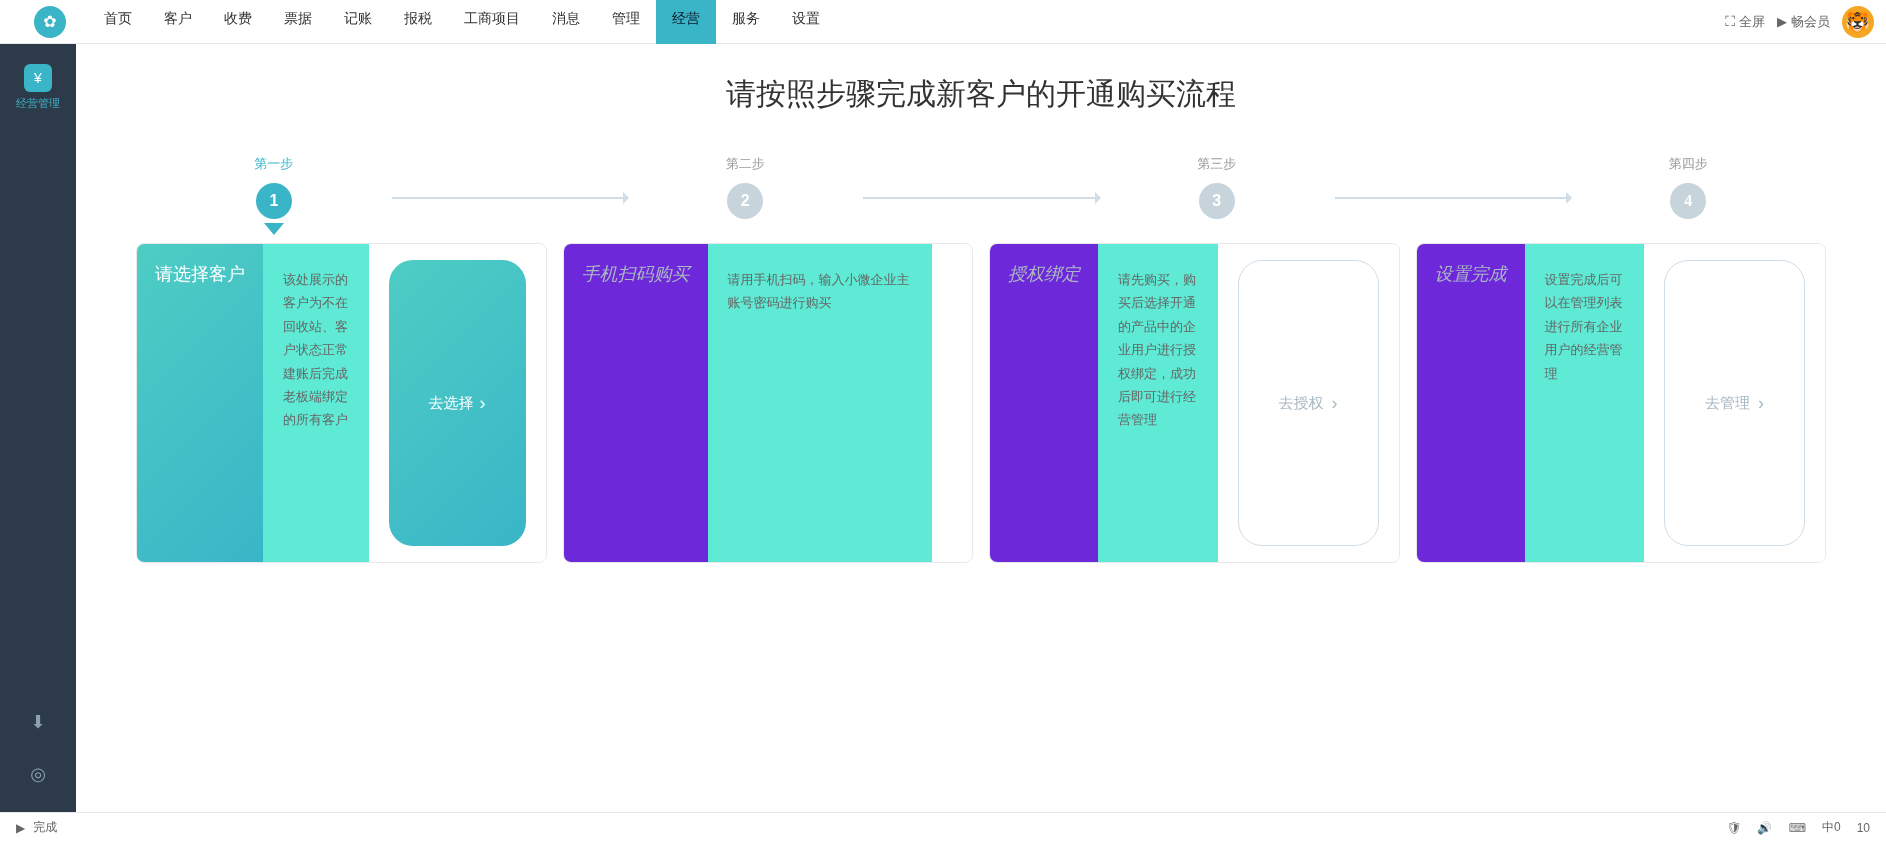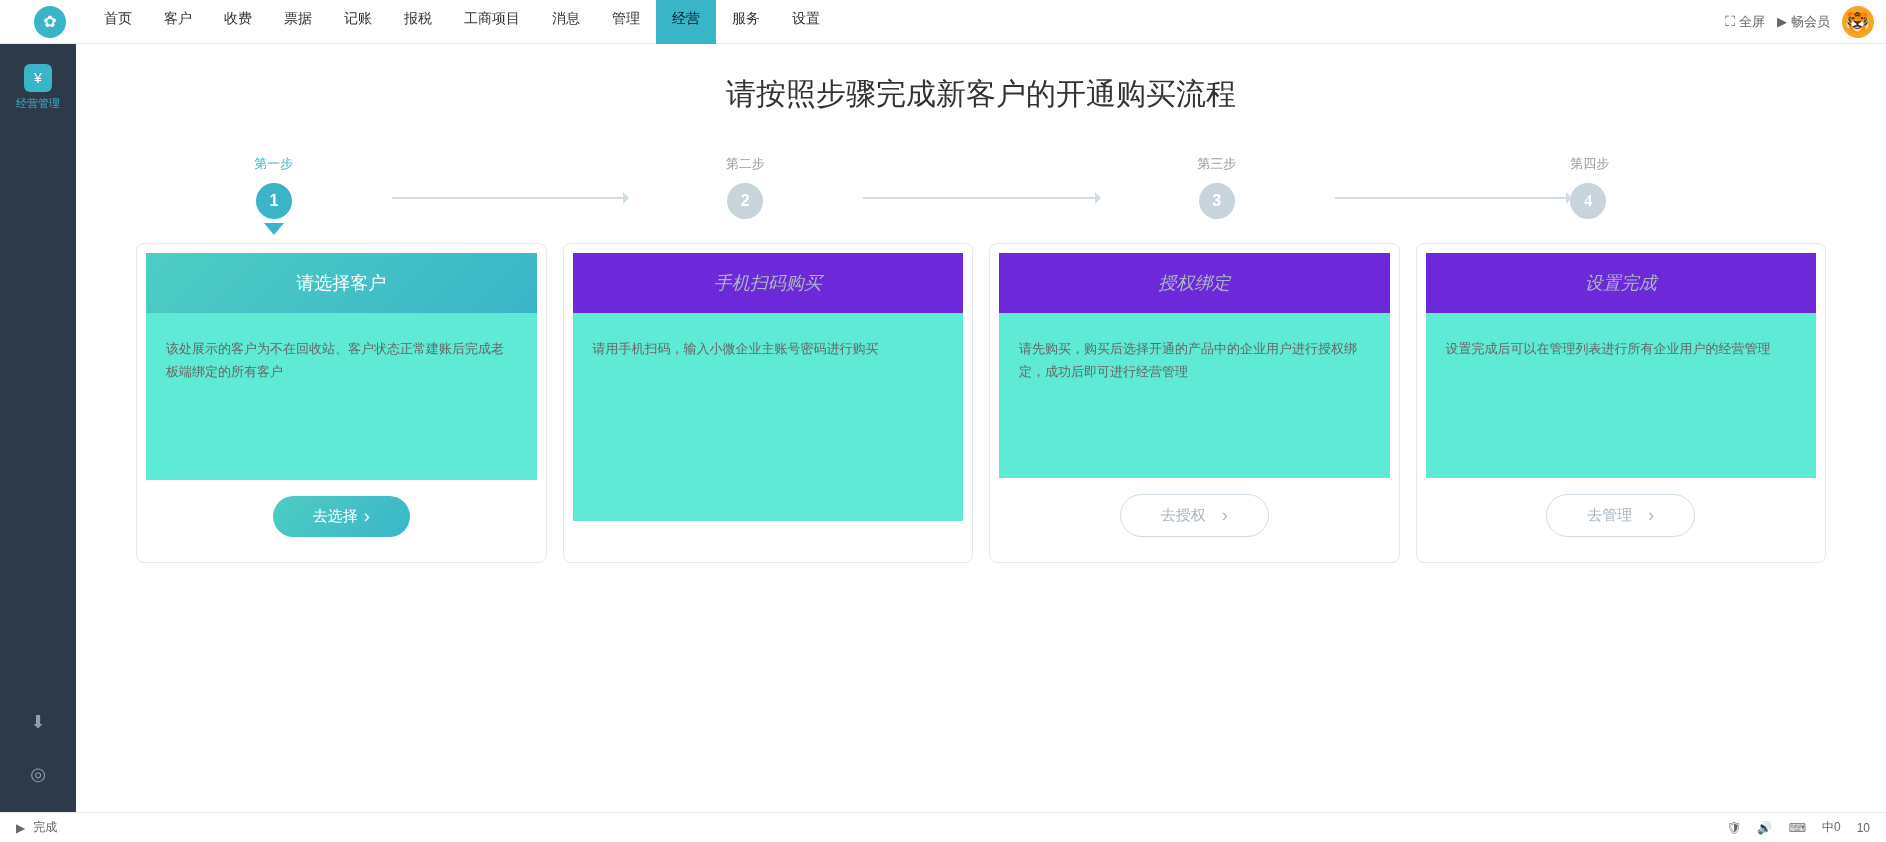--- a/index.html
+++ b/index.html
@@ -84,22 +84,22 @@
       width: 36px; height: 36px; border-radius: 50%;
       display: flex; align-items: center; justify-content: center;
       font-size: 16px; font-weight: bold; color: #fff; z-index: 2; position: relative;
     }
     .step-circle.active { background: #3ab5c8; }
     .step-circle.inactive { background: #c8d4db; }
 
     
     .cards-container { display: flex; gap: 16px; }
     .card {
-      flex: 1; border-radius: 8px; padding: 9px; overflow: hidden;
-      display: flex; flex-direction: column; min-height: 320px;
+      flex: 1; border-radius: 8px; padding: 0; overflow: hidden;
+      display: flex; flex-direction: row; min-height: 320px;
       border: 1px solid #e8e8e8;
     }
     .card-header {
       padding: 18px; font-size: 18px; font-weight: 500; text-align: center;
     }
     .card-header.active {
       background: linear-gradient(135deg, #4ecdc4, #3ab5c8); color: #fff;
     }
     .card-header.inactive {
       background: #6d28d9; color: #aab8c2; font-style: italic;
@@ -112,21 +112,21 @@
       padding: 16px 20px; background: #fff; display: flex; justify-content: center;
     }
     .btn-primary {
       background: linear-gradient(135deg, #4ecdc4, #3ab5c8); color: #fff;
       border: none; border-radius: 24px; padding: 10px 40px; font-size: 15px;
       cursor: pointer; display: flex; align-items: center; gap: 6px;
     }
     .btn-secondary {
       background: #fff; color: #aab8c2; border: 1px solid #d0dde6;
       border-radius: 24px; padding: 10px 40px; font-size: 15px; cursor: pointer;
-      display: flex; align-items: center; gap: 16px;
+      display: flex; align-items: center; gap: 8px;
     }
 
     
     .status-bar {
       height: 30px; background: #fff; border-top: 1px solid #e8e8e8;
       display: flex; align-items: center; padding: 0 16px;
       font-size: 12px; color: #666; gap: 8px;
     }
     .status-bar-right {
       margin-left: auto; display: flex; align-items: center; gap: 16px;
@@ -222,21 +222,21 @@
 
         <div style="display:flex; flex-direction:column; align-items:center; flex:1;">
           <span class="step-label">第三步</span>
           <div class="step-circle inactive">3</div>
         </div>
 
         <div style="flex:1; height:2px; background:#d0dde6; margin-top:42px; position:relative;">
           <div style="position:absolute; right:-8px; top:-5px; width:0; height:0; border:6px solid transparent; border-left-color:#d0dde6;"></div>
         </div>
 
-        <div style="display:flex; flex-direction:column; flex:1;font-family:Liberation Serif, serif;">
+        <div style="display:flex; flex-direction:column; align-items:center; flex:1;font-family:Liberation Serif, serif;">
           <span class="step-label">第四步</span>
           <div class="step-circle inactive">4</div>
         </div>
       </div>
 
       <div class="cards-container">
 
         <div class="card">
           <div class="card-header active">请选择客户</div>
           <div class="card-body">该处展示的客户为不在回收站、客户状态正常建账后完成老板端绑定的所有客户</div>

